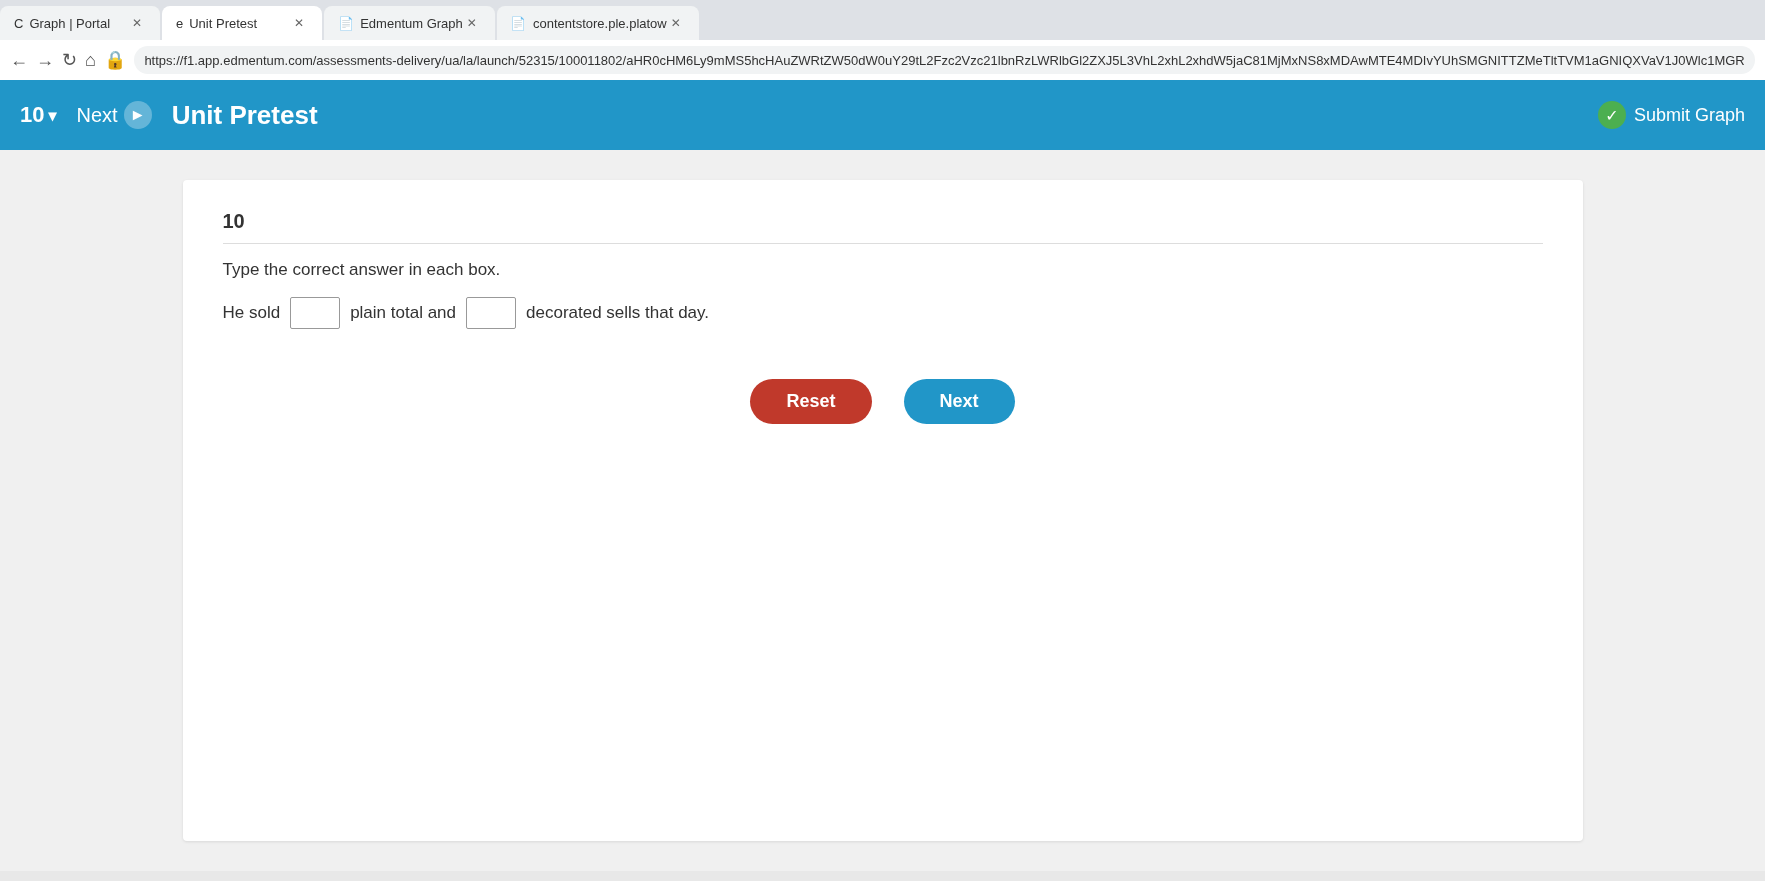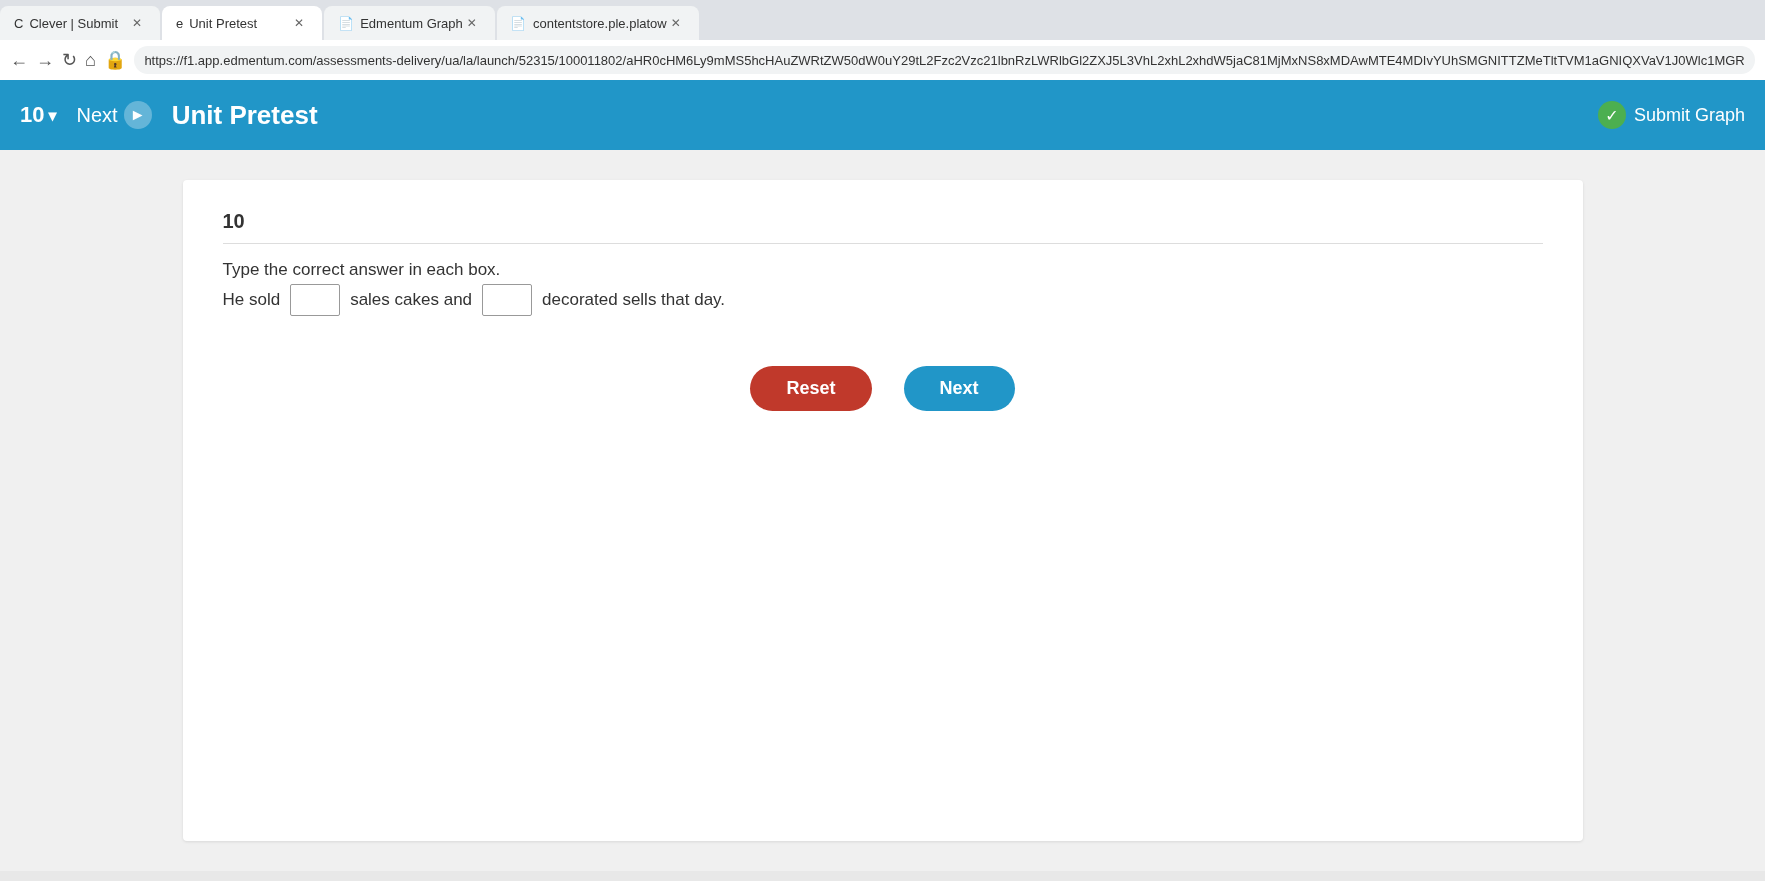--- a/index.html
+++ b/index.html
@@ -195,21 +195,21 @@
       font-weight: bold;
       color: #333;
       margin-bottom: 16px;
       padding-bottom: 10px;
       border-bottom: 1px solid #ddd;
     }
 
     .instructions {
       font-size: 17px;
       color: #333;
-      margin-bottom: 4px;
+      margin-bottom: 17px;
     }
 
     .question-text {
       font-size: 17px;
       color: #333;
       line-height: 1.6;
       margin-bottom: 30px;
     }
 
     .answer-row {
@@ -263,21 +263,21 @@
       min-width: 110px;
     }
   </style>
 </head>
 <body>
 
 <div class="browser-chrome">
   <div class="tab-bar">
     <div class="tab">
       <span class="tab-icon">C</span>
-      <span>Clever | Submit</span>
+      <span>Graph | Portal</span>
       <span class="tab-close">✕</span>
     </div>
     <div class="tab active">
       <span class="tab-icon">e</span>
       <span>Unit Pretest</span>
       <span class="tab-close">✕</span>
     </div>
     <div class="tab">
       <span class="tab-icon">📄</span>
       <span>Edmentum Graph</span>
@@ -325,21 +325,21 @@
   <div class="question-card">
 
     <div class="question-number">10</div>
 
     <div class="instructions">Type the correct answer in each box.</div>
 
 
     <div class="answer-row">
       <span>He sold</span>
       <input class="answer-input" type="text" aria-label="plain cakes answer" style="">
-      <span>sales cakes and</span>
+      <span>plain total and</span>
       <input class="answer-input" type="text" aria-label="decorated cakes answer" style="">
       <span>decorated sells that day.</span>
     </div>
 
     <div class="button-row">
       <button class="reset-btn">Reset</button>
       <button class="next-btn">Next</button>
     </div>
 
   </div>

